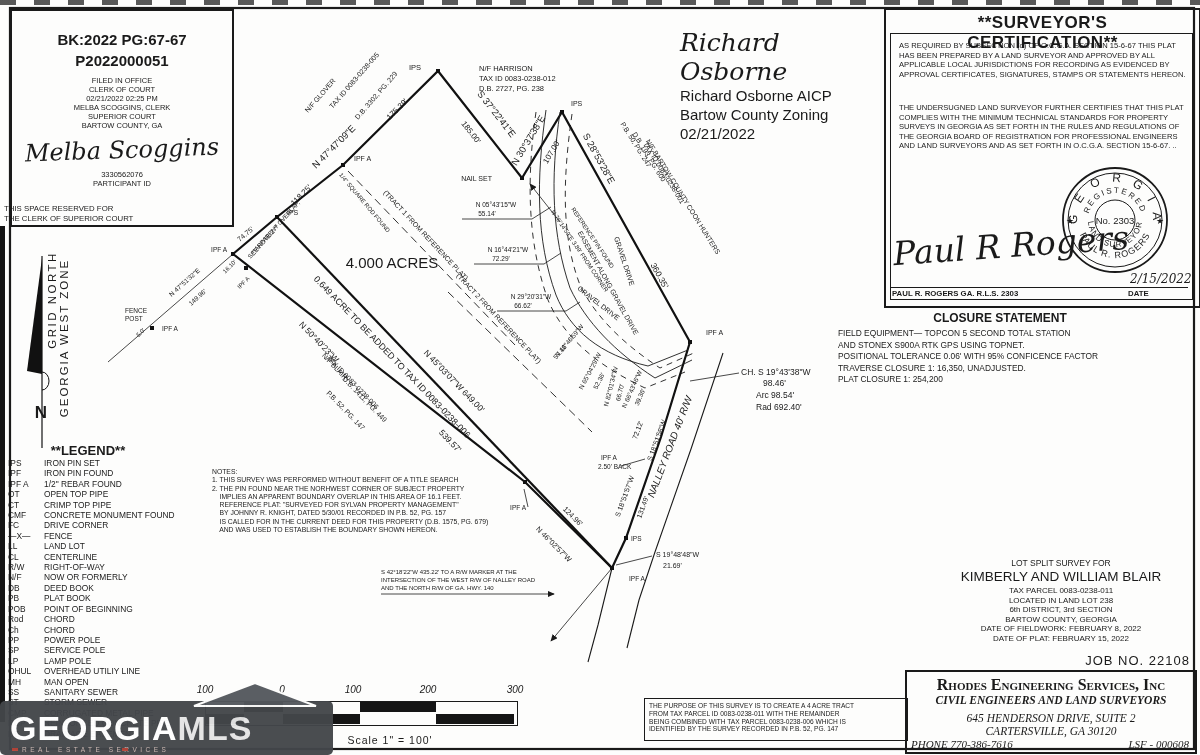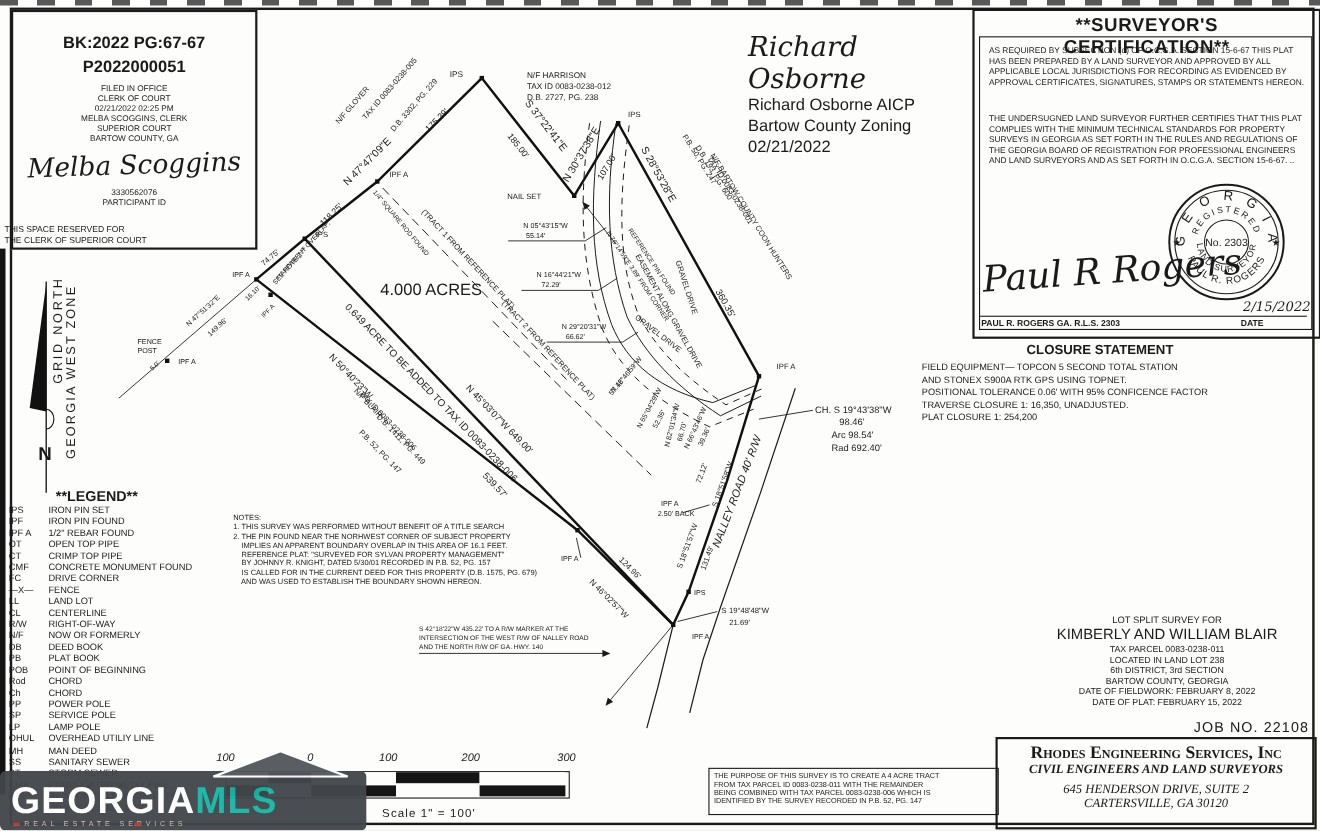--- a/index.html
+++ b/index.html
@@ -65,21 +65,21 @@
   #sb-labels{left:190px;top:684px;width:340px;height:12px;font-size:10px;}
   #sb-labels span{position:absolute;transform:translateX(-50%);font-style:italic;}
   #sb{left:205px;top:701px;width:311px;height:23px;border:1.5px solid #1a1a1a;display:flex;flex-wrap:wrap;}
   #sb div{height:10.2px;flex:none;}
   .sbB{background:#151515;} .sbW{background:#fdfdfc;}
   #sb-cap{left:300px;top:734px;width:180px;font-size:10.5px;letter-spacing:1px;}
   
   #logo{left:0;top:701px;width:333px;height:54px;background:#43464a;border-radius:5px;z-index:6;opacity:.96;}
   #logo .roofwrap{position:absolute;left:190px;top:-20px;}
   #logo .row1{position:absolute;left:10px;top:8px;font-size:34px;font-weight:bold;letter-spacing:1px;color:#fff;}
-  #logo .row1 .mls{color:#14b8a6;}
+  #logo .row1 .mls{color:#e5e5e5;}
   #logo .tag{position:absolute;left:22px;top:45px;font-size:6.5px;letter-spacing:3.5px;color:#cdbab4;}
   #logo .rd{position:absolute;top:47px;width:6px;height:3px;background:#b5453a;}
   
   #topdash{left:0;top:0;width:1200px;height:5px;
      background:repeating-linear-gradient(90deg,#222 0 16px,transparent 16px 34px);opacity:.75;}
   #leftstrip{left:0;top:226px;width:5px;height:496px;background:#141414;}
 </style>
 </head>
 <body>
 
@@ -396,21 +396,21 @@
         <div class="row">
           <span class="abbr">LP</span>
           <span>LAMP POLE</span>
         </div>
         <div class="row">
           <span class="abbr">OHUL</span>
           <span>OVERHEAD UTILIY LINE</span>
         </div>
         <div class="row">
           <span class="abbr">MH</span>
-          <span>MAN DEED</span>
+          <span>MAN OPEN</span>
         </div>
         <div class="row">
           <span class="abbr">SS</span>
           <span>SANITARY SEWER</span>
         </div>
         <div class="row">
           <span class="abbr">ST</span>
           <span>STORM SEWER</span>
         </div>
         <div class="row">
@@ -454,20 +454,24 @@
 DATE OF FIELDWORK: FEBRUARY 8, 2022
 DATE OF PLAT: FEBRUARY 15, 2022</div>
   </div>
   <div id="job" class="abs z2">JOB NO. 22108</div>
 
   <div id="firm" class="abs z2 serif">
     <div class="nm">Rhodes Engineering Services, Inc</div>
     <div class="tg">CIVIL ENGINEERS AND LAND SURVEYORS</div>
     <div class="a1">645 HENDERSON DRIVE, SUITE 2</div>
     <div class="a2">CARTERSVILLE, GA 30120</div>
+    <div class="ph">
+      <span>PHONE 770-386-7616</span>
+      <span>LSF - 000608</span>
+    </div>
   </div>
 
   <div id="sb-labels" class="abs z2">
       <span style="left: 15px;">100</span>
       <span style="left: 92px;">0</span>
       <span style="left: 163px;">100</span>
       <span style="left: 238px;">200</span>
       <span style="left: 325px;">300</span>
     </div>
   <div id="sb" class="abs z2">

